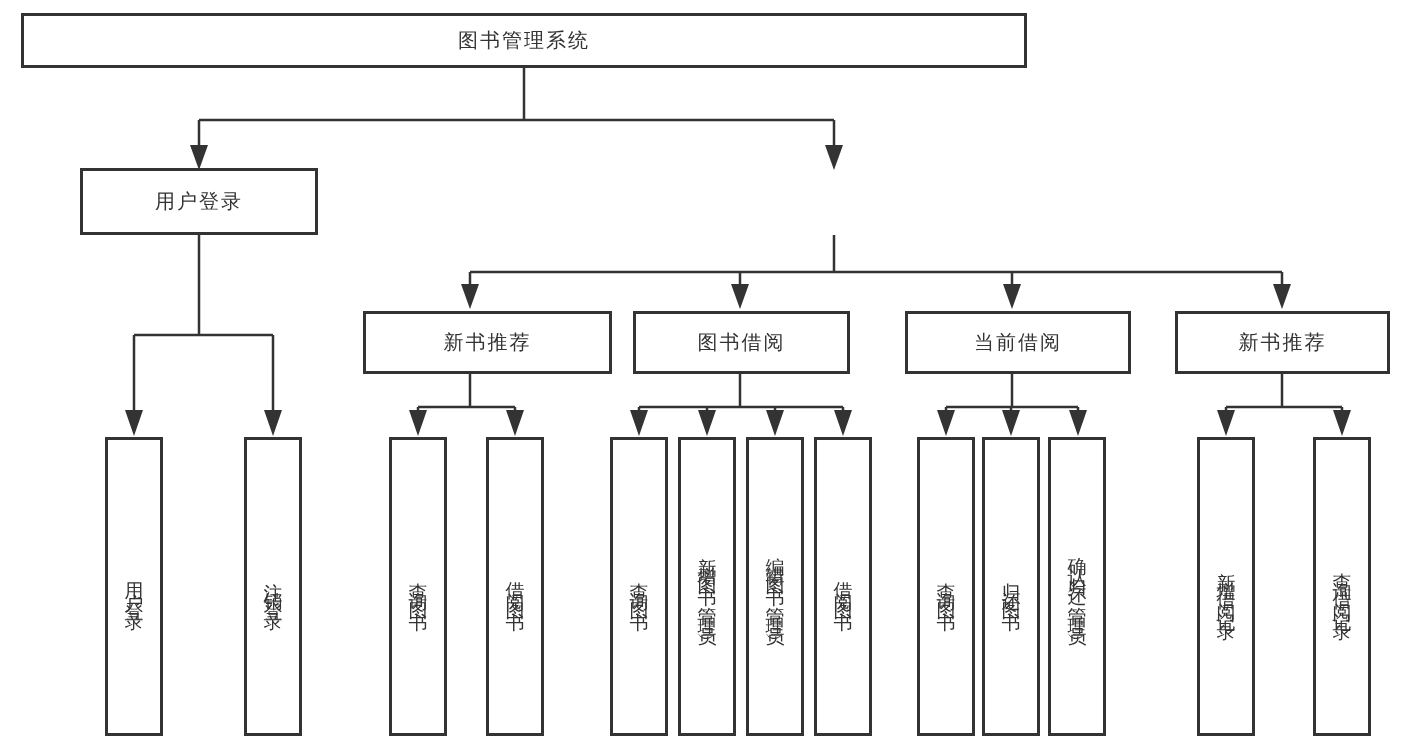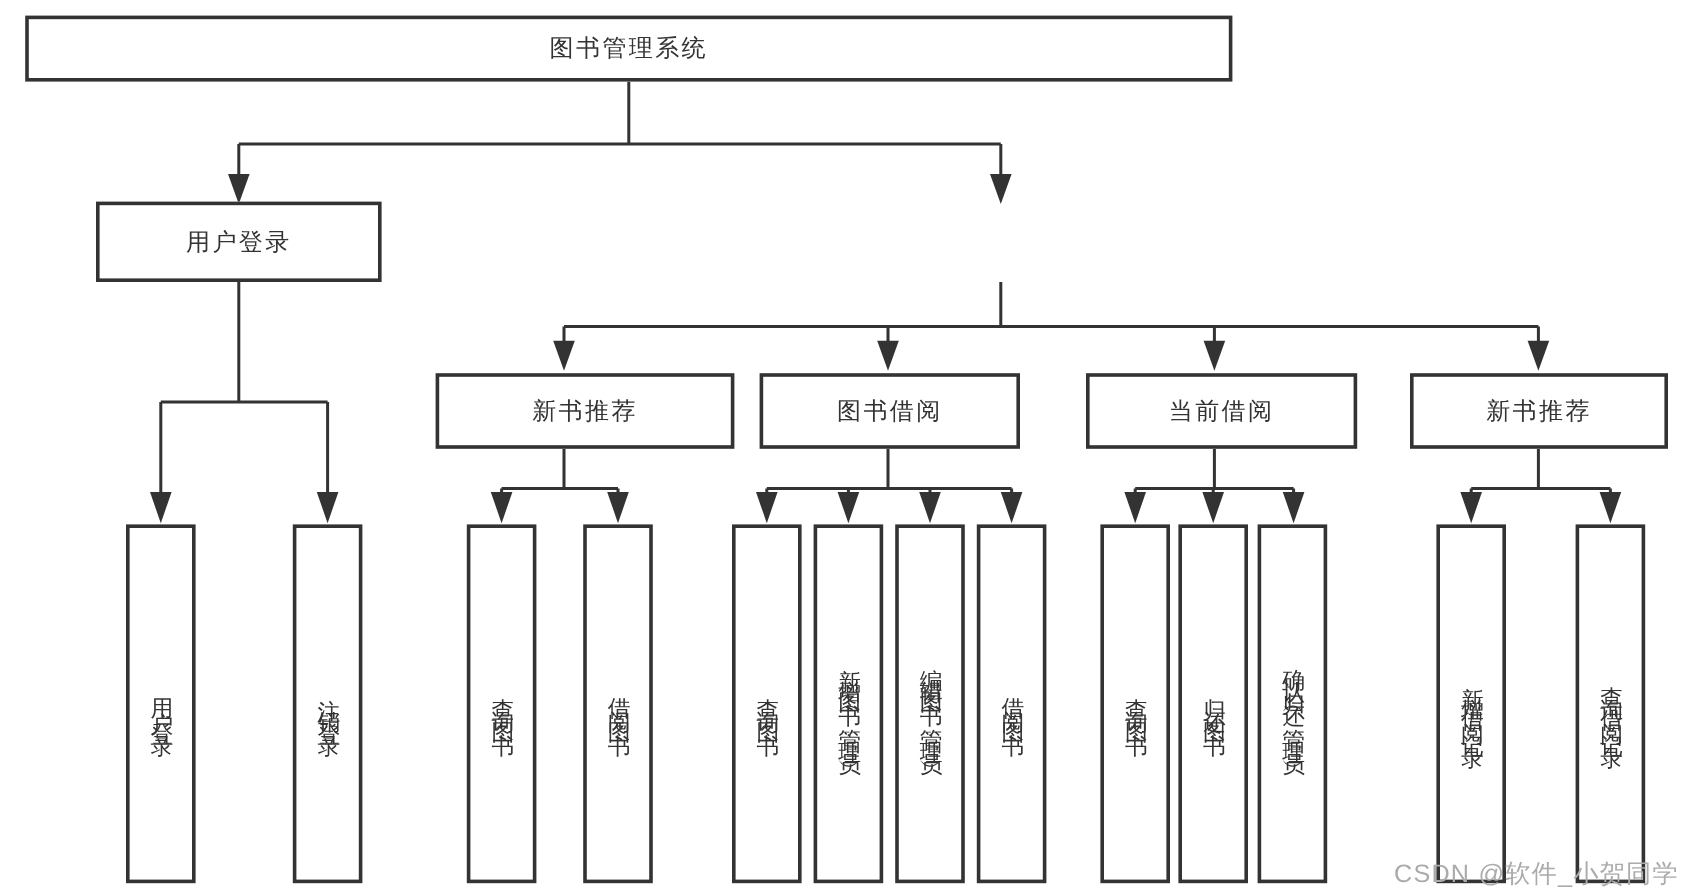--- a/index.html
+++ b/index.html
@@ -105,15 +105,14 @@
   <div class="box vbox" style="left:746px; top:437px; width:58px; height:299px;">编辑图书（管理员）</div>
   <div class="box vbox" style="left:814px; top:437px; width:58px; height:299px;">借阅图书</div>
 
   <div class="box vbox" style="left:917px; top:437px; width:58px; height:299px;">查询图书</div>
   <div class="box vbox" style="left:982px; top:437px; width:58px; height:299px;">归还图书</div>
   <div class="box vbox" style="left:1048px; top:437px; width:58px; height:299px;">确认归还（管理员）</div>
 
   <div class="box vbox" style="left:1197px; top:437px; width:58px; height:299px;">新增借阅记录</div>
   <div class="box vbox" style="left:1313px; top:437px; width:58px; height:299px;">查询借阅记录</div>
 
-  <div class="watermark">CSDN @软件_小贺同学</div>
 
 </div>
 
 </body></html>

